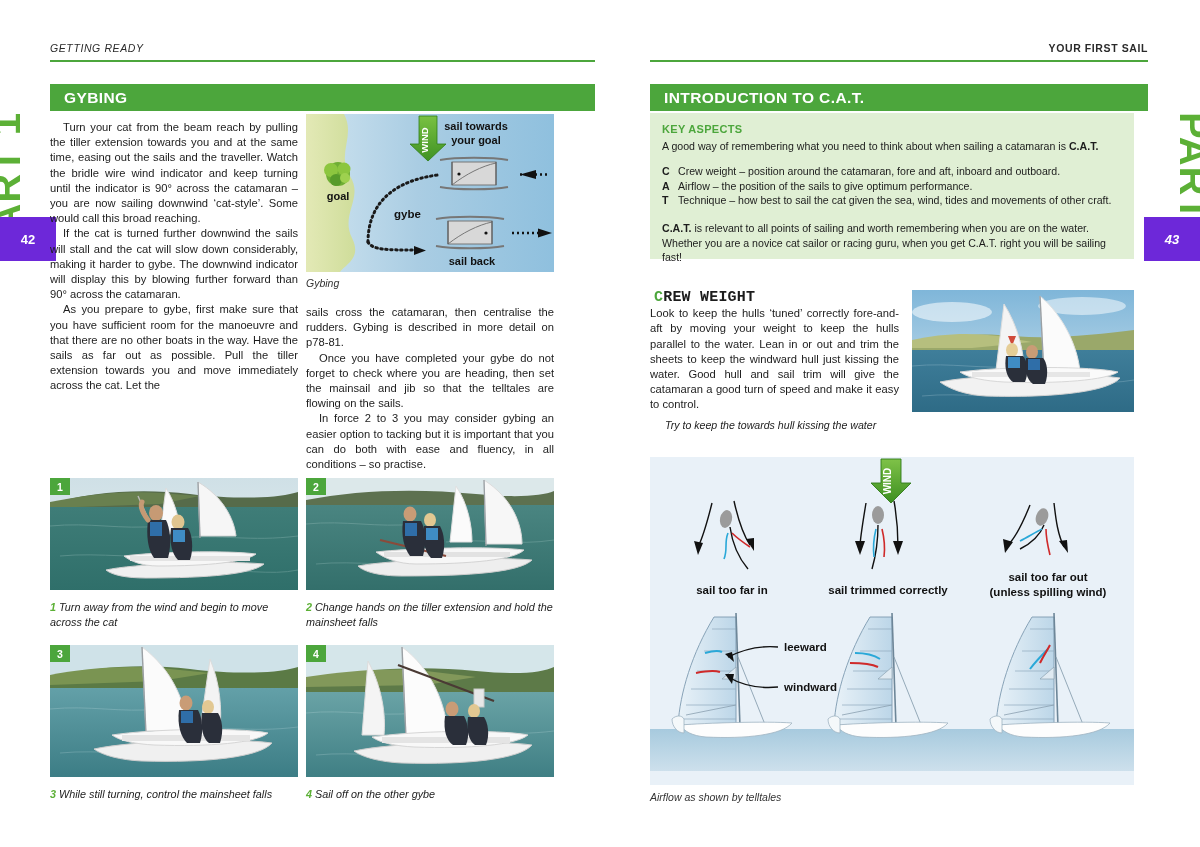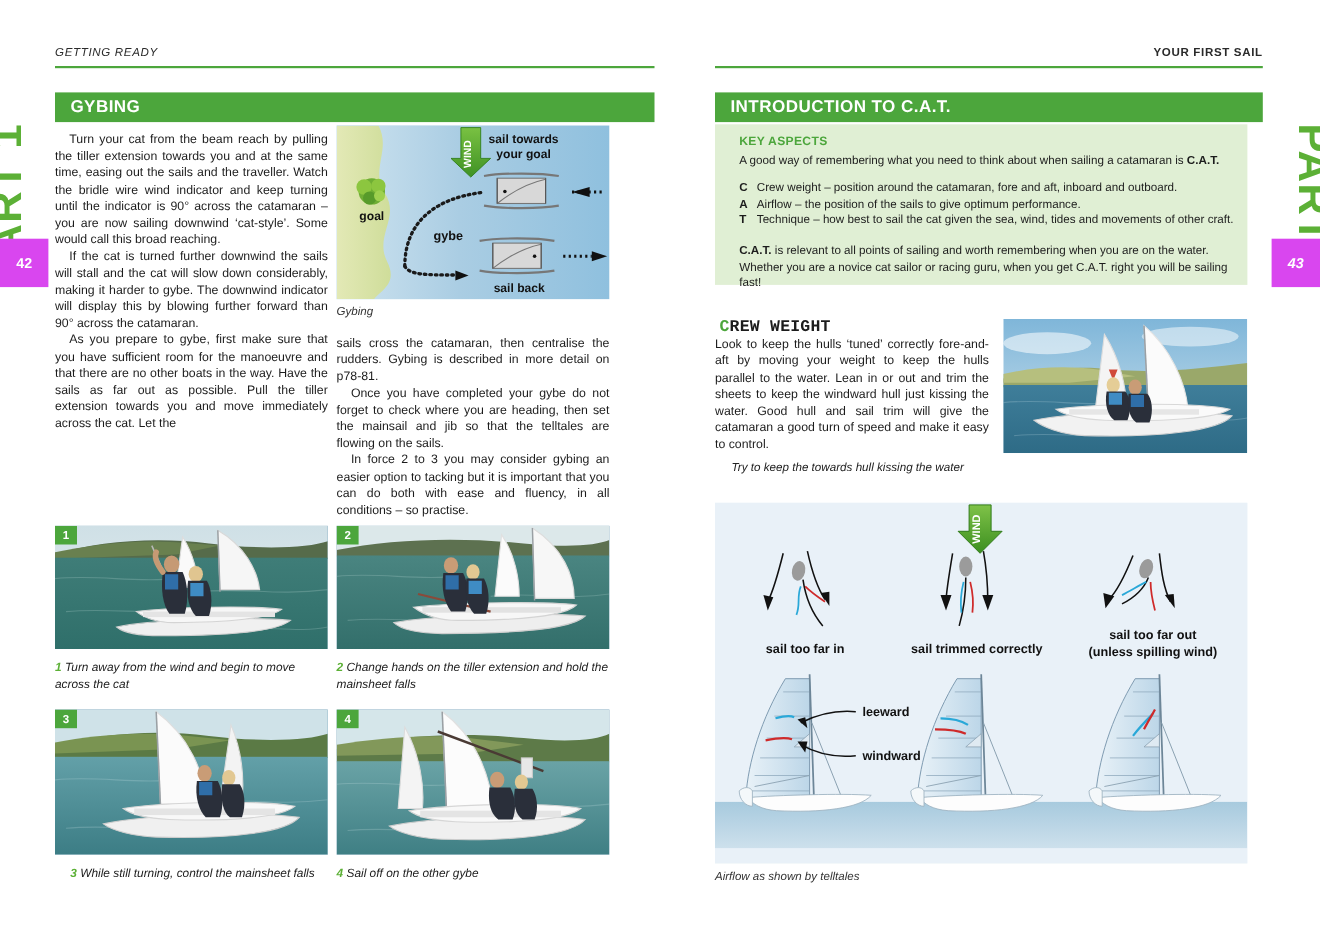--- a/index.html
+++ b/index.html
@@ -16,21 +16,21 @@
   .runhead.right{right:52px;font-weight:bold;}
   .rule{position:absolute;height:2px;background:#4ca63c;top:60px;}
   .rule.left{left:50px;width:545px;}
   .rule.right{left:650px;width:498px;}
 
   
   .parttab{position:absolute;color:#5cb036;font-weight:bold;letter-spacing:1px;}
   .parttab span{display:block;font-size:40px;line-height:40px;}
   .parttab.left{left:-14px;top:112px;writing-mode:vertical-rl;transform:rotate(180deg);}
   .parttab.right{right:-14px;top:112px;writing-mode:vertical-rl;}
-  .pagenum{position:absolute;width:44px;height:44px;background:#d946ef;color:#fff;
+  .pagenum{position:absolute;width:56px;height:44px;background:#6d28d9;color:#fff;
            font-size:13px;font-weight:bold;display:flex;align-items:center;justify-content:center;}
   .pagenum.left{left:0;top:217px;}
   .pagenum.right{right:0;top:217px;font-style:italic;}
 
   
   .sechead{position:absolute;background:#4ca63c;color:#fff;font-size:15.5px;font-weight:bold;
            letter-spacing:.4px;display:flex;align-items:center;padding-left:14px;height:27px;}
   .sechead.left{left:50px;top:84px;width:531px;}
   .sechead.right{left:650px;top:84px;width:484px;}
 
@@ -50,21 +50,21 @@
 
   
   .photo{position:absolute;overflow:hidden;background:#7fa8bd;}
   .badge{position:absolute;left:0;top:0;width:20px;height:17px;background:#4ca63c;color:#fff;
          font-size:10.5px;font-weight:bold;display:flex;align-items:center;justify-content:center;z-index:6;}
   .pcap{position:absolute;font-size:10.8px;font-style:italic;line-height:14.5px;color:#1c1c1c;width:250px;}
   .pcap b{color:#5cb036;font-style:italic;}
 
   
   .keybox{position:absolute;left:650px;top:113px;width:484px;height:146px;background:#e0efd4;}
-  .keybox .inner{padding:9px 12px 0 22px;font-size:10.6px;line-height:14.6px;color:#1c1c1c;}
+  .keybox .inner{padding:9px 12px 0 12px;font-size:10.6px;line-height:14.6px;color:#1c1c1c;}
   .keytitle{color:#4ca63c;font-weight:bold;font-size:11px;letter-spacing:.3px;margin-bottom:2px;}
   .catrow{display:flex;margin-top:0;}
   .catrow .ltr{width:16px;font-weight:bold;}
   .catlist{margin-top:11px;}
   .catfoot{margin-top:13px;}
 
   
   .cw{position:absolute;left:650px;top:290px;width:249px;font-size:11.2px;line-height:15.2px;
       text-align:justify;color:#1c1c1c;}
   .cw h4{margin:0 0 1px 4px;font-size:15px;letter-spacing:.2px;color:#1c1c1c;font-weight:bold;font-family:Liberation Mono, monospace;}
@@ -297,21 +297,21 @@
       <rect x="72" y="90" width="128" height="6" fill="#e4e4e4"></rect>
       <g>
         <ellipse cx="136" cy="58" rx="6.5" ry="7.5" fill="#c99c76"></ellipse>
         <path d="M129,65 C127,80 131,92 137,98 L150,98 C154,86 152,72 148,65 Z" fill="#2a2f3a"></path>
         <path d="M131,66 L143,66 L143,78 L131,78 Z" fill="#2f6ea8"></path>
         <ellipse cx="158" cy="62" rx="6" ry="7" fill="#e2c892"></ellipse>
         <path d="M152,68 C150,82 153,94 159,98 L170,98 C174,86 172,74 168,68 Z" fill="#2a2f3a"></path>
       </g>
     </svg>
   </div>
-  <div class="pcap" style="left:50px;top:787px;text-align:center;">
+  <div class="pcap" style="left:50px;top:787px;">
     <b>3</b>
     <span>While still turning, control the mainsheet falls</span>
   </div>
 
   <div class="photo" style="left:306px;top:645px;width:248px;height:132px;">
     <div class="badge">4</div>
     <svg width="248" height="132" viewBox="0 0 248 132">
       <defs>
         <linearGradient id="sea4" x1="0" y1="0" x2="0" y2="1">
             <stop offset="0" stop-color="#6aa3a6"></stop>

